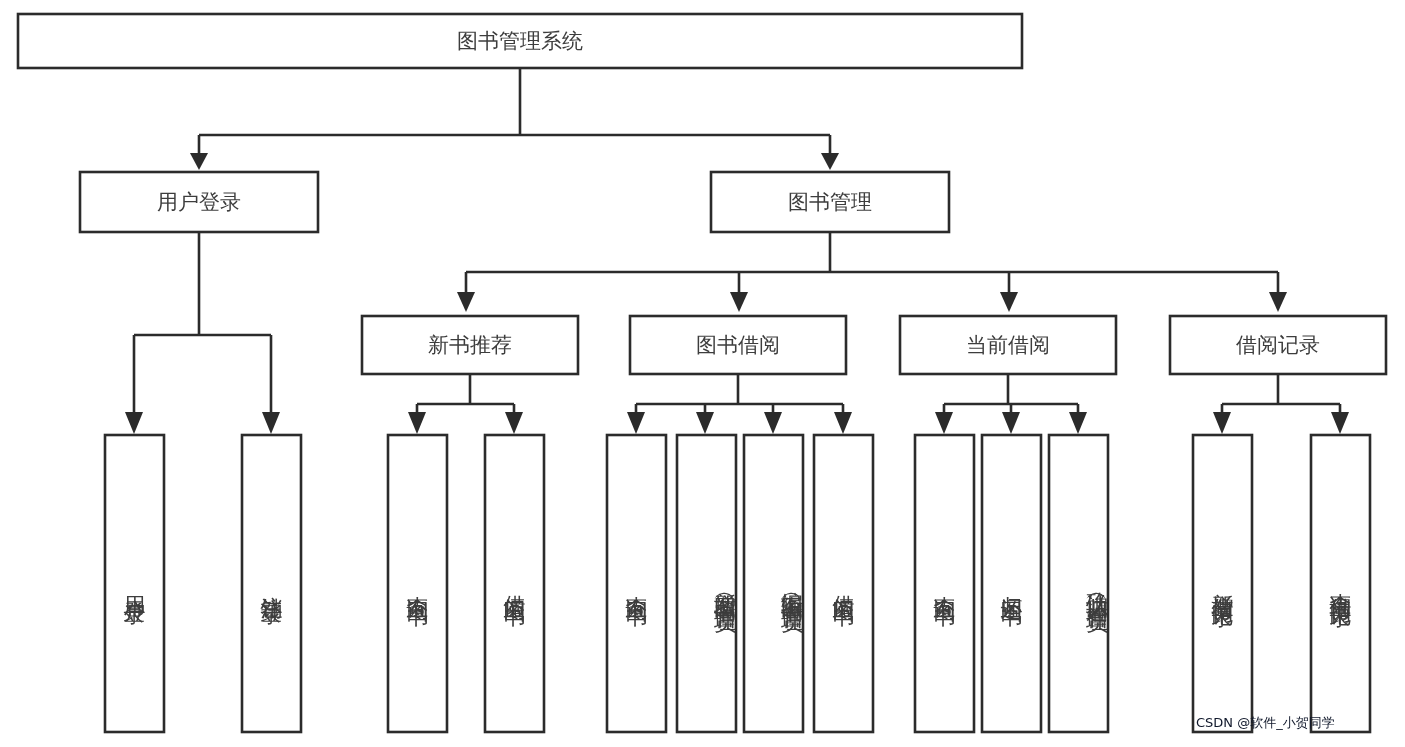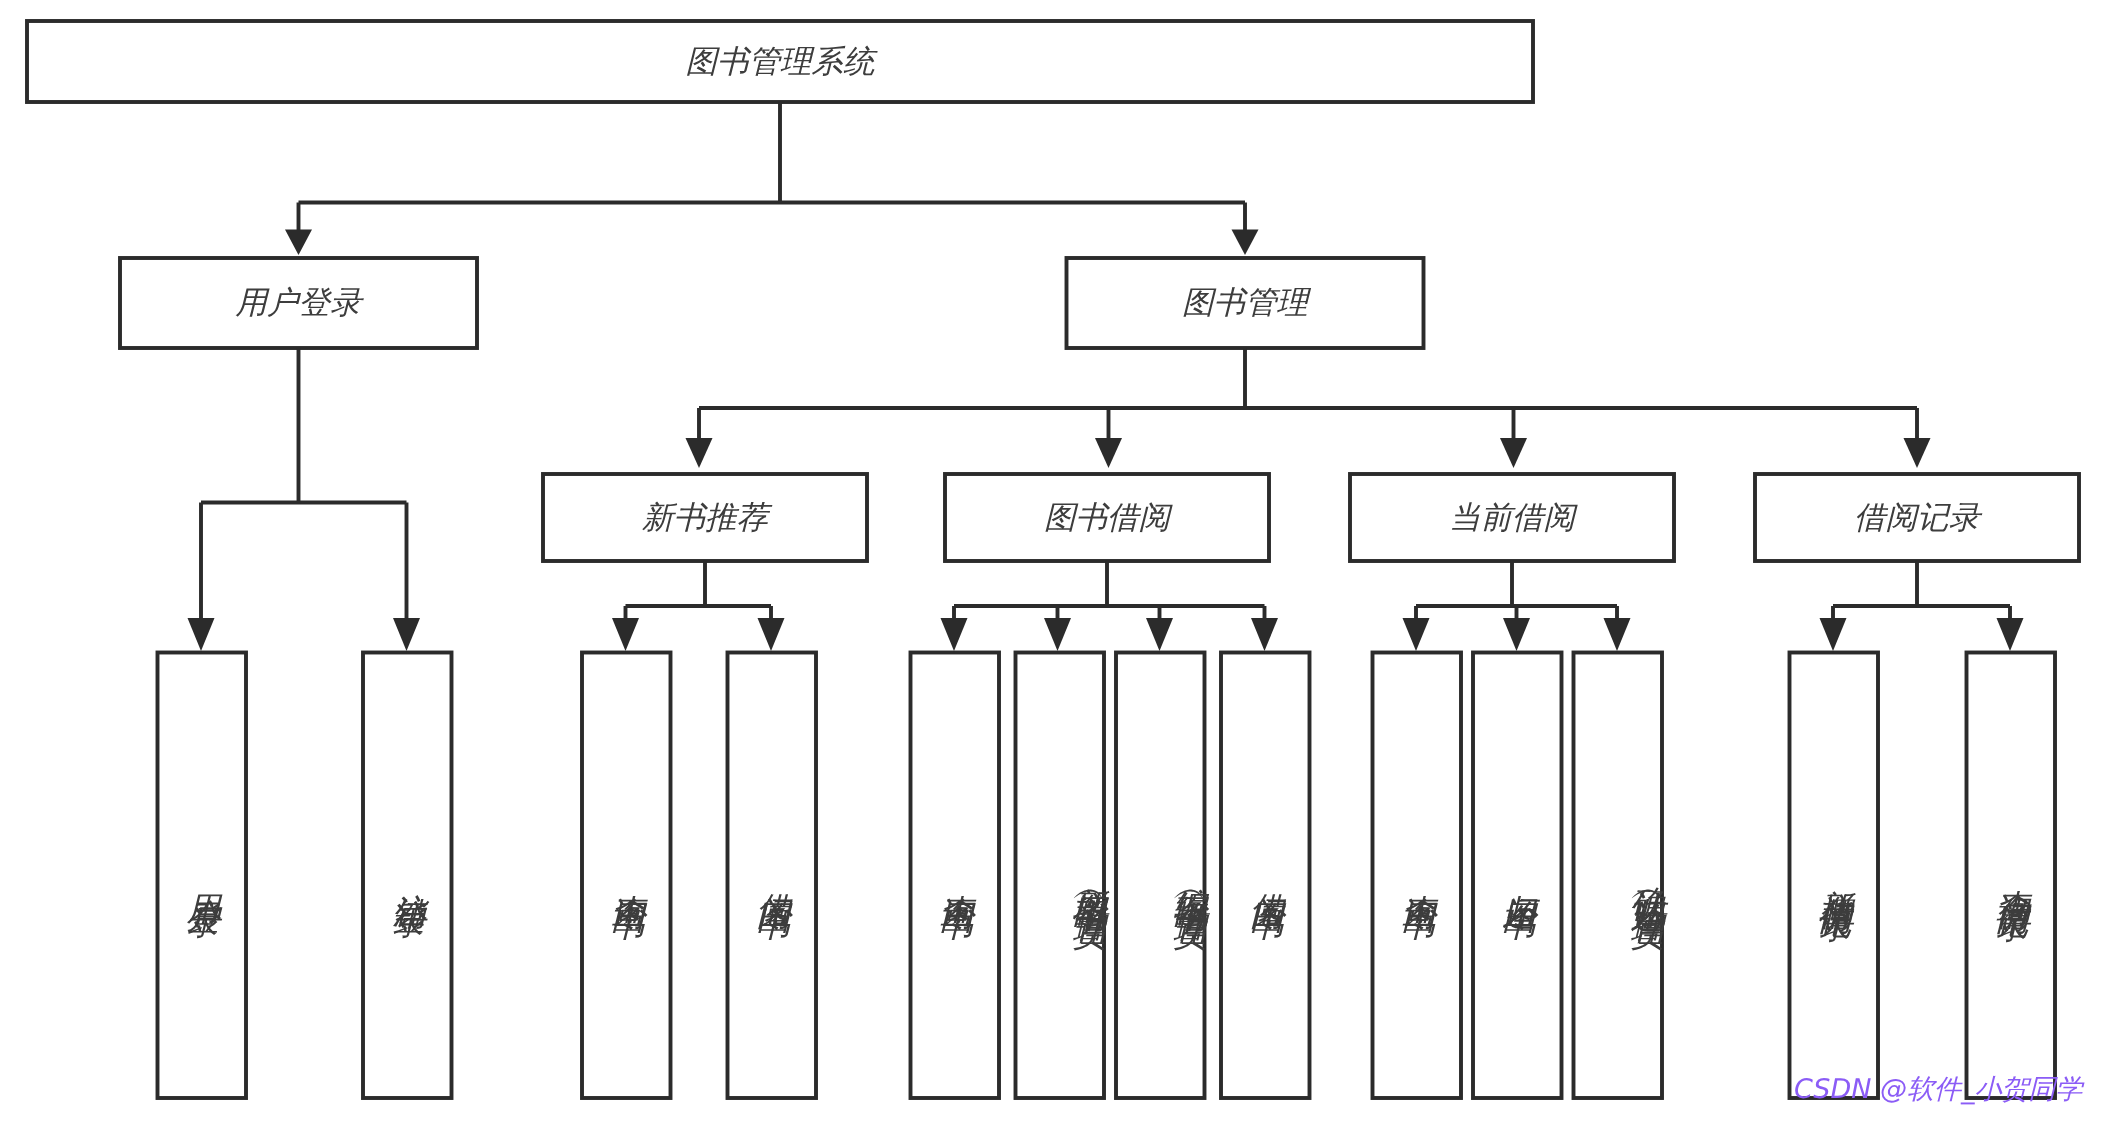--- a/index.html
+++ b/index.html
@@ -11,21 +11,20 @@
     width: 1405px;
     height: 747px;
     font-family: "DejaVu Sans", "Liberation Sans", sans-serif;
     overflow: hidden;
   }
   #diagram-root {
     position: relative;
     width: 1405px;
     height: 747px;
     background: #ffffff;
-    font-style: italic;
   }
   svg#flow {
     position: absolute;
     left: 0;
     top: 0;
     width: 1405px;
     height: 747px;
     display: block;
   }
   .node-rect {
@@ -62,22 +61,22 @@
     display: flex;
     align-items: center;
     justify-content: center;
     white-space: nowrap;
     pointer-events: none;
     user-select: none;
   }
   .watermark {
     position: absolute;
     font-family: "DejaVu Sans", "Liberation Sans", sans-serif;
-    font-size: 18px;
-    color: #8b5cf6;
+    font-size: 13px;
+    color: #0f172a;
     white-space: nowrap;
     user-select: none;
   }
 </style>
 </head>
 <body>
 
 <div id="diagram-root">
 
   <svg id="flow" viewBox="0 0 1405 747">

